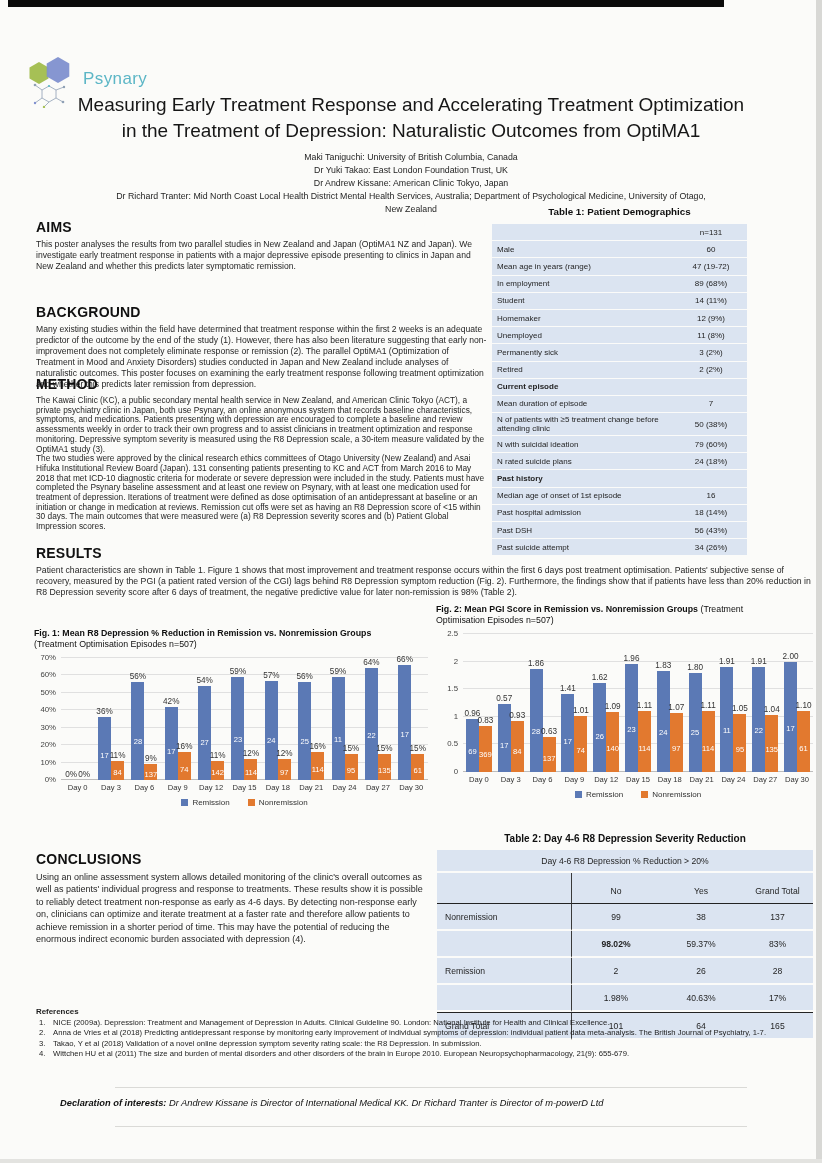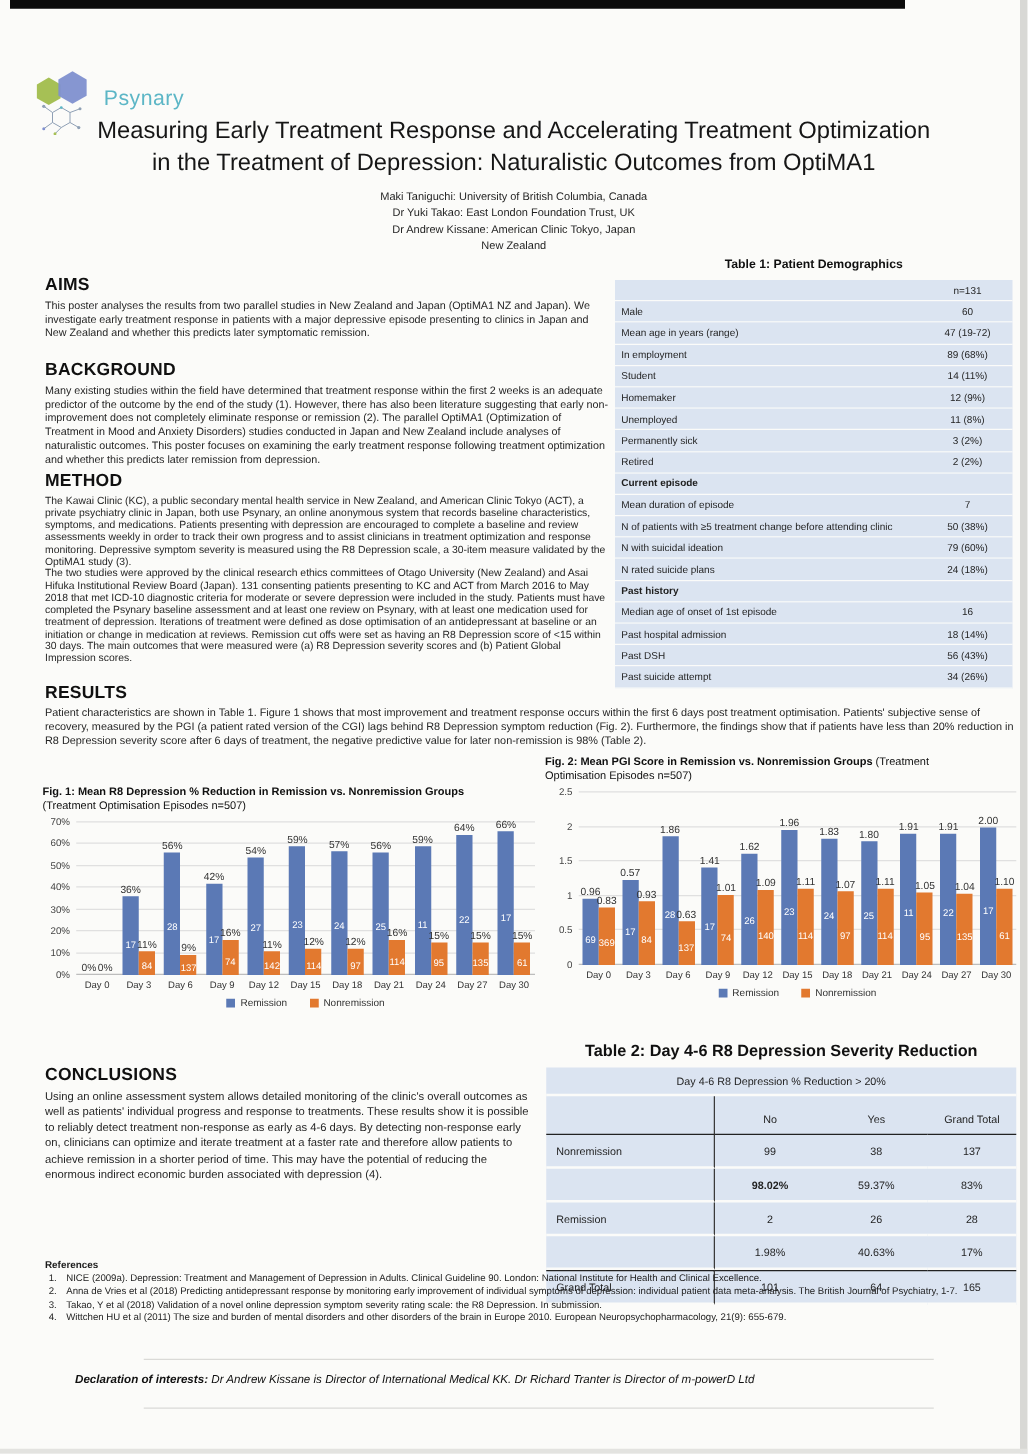--- a/index.html
+++ b/index.html
@@ -10,30 +10,30 @@
 
   .logo{position:absolute;left:26px;top:56px;display:flex;align-items:flex-start;gap:3px;}
   .logo-text{font-size:17px;color:#5cb6c6;margin-top:13px;letter-spacing:.4px;}
 
   .title{position:absolute;left:51px;top:92px;width:720px;text-align:center;font-size:19px;line-height:25.5px;color:#161616;text-wrap:balance;}
   .authors{position:absolute;left:41px;top:151px;width:740px;text-align:center;font-size:8.8px;line-height:13px;color:#1f1f1f;}
 
   .h{font-size:14px;font-weight:bold;letter-spacing:.2px;color:#101010;margin-bottom:4px;}
   .body{font-size:8.6px;line-height:11px;color:#262626;}
   .sec-aims{position:absolute;left:36px;top:219px;width:452px;}
-  .sec-background{position:absolute;left:36px;top:287px;width:452px;}
+  .sec-background{position:absolute;left:36px;top:304px;width:452px;}
   .sec-method{position:absolute;left:36px;top:376px;width:452px;}
   .sec-method .body{font-size:8.3px;line-height:9.7px;}
   .sec-results{position:absolute;left:36px;top:545px;width:776px;}
   .sec-results .body{font-size:8.7px;line-height:11.2px;}
   .sec-conclusions{position:absolute;left:36px;top:851px;width:390px;}
   .sec-conclusions .body{font-size:9px;line-height:12.4px;}
 
   
-  .t1{position:absolute;left:492px;top:206px;width:318px;}
+  .t1{position:absolute;left:492px;top:206px;width:255px;}
   .t1title{font-weight:bold;font-size:9.8px;text-align:center;margin-bottom:7px;color:#101010;}
   .t1row{display:flex;background:#dbe4f1;border-bottom:1.6px solid #fbfbf9;min-height:16.2px;align-items:center;font-size:8px;color:#1f1f1f;}
   .t1label{flex:1;padding:2px 2px 2px 5px;}
   .t1value{width:72px;text-align:center;padding:2px 0;}
   .t1row.section .t1label{font-weight:bold;}
 
   
   .fig1{position:absolute;left:34px;top:628px;width:394px;}
   .fig2{position:absolute;left:436px;top:604px;width:377px;}
   .figtitle{font-size:8.8px;line-height:11px;color:#101010;width:95%;}
@@ -53,21 +53,21 @@
   .toplabel{position:absolute;bottom:100%;margin-bottom:1px;left:50%;transform:translateX(-50%);font-size:8.2px;color:#333;white-space:nowrap;}
   .countlabel{position:absolute;left:50%;transform:translateX(-50%);font-size:7.6px;color:#fff;}
   .xlabels{display:flex;margin-left:27px;}
   .xtick{flex:1;text-align:center;font-size:7.6px;color:#333;padding-top:3px;}
   .legend{display:flex;justify-content:center;gap:18px;margin-top:6px;margin-left:27px;}
   .legitem{display:flex;align-items:center;gap:4px;font-size:8px;color:#333;}
   .legswatch{width:7px;height:7px;display:inline-block;}
 
   
   .t2{position:absolute;left:437px;top:833px;width:376px;}
-  .t2title{font-weight:bold;font-size:13px;text-align:center;margin-bottom:6px;color:#101010;}
+  .t2title{font-weight:bold;font-size:10px;text-align:center;margin-bottom:6px;color:#101010;}
   .t2grid{background:#dbe4f1;display:grid;grid-template-columns:135px 88px 82px 71px;font-size:8.6px;color:#1f1f1f;}
   .t2span{grid-column:1/-1;text-align:center;padding:6px 0 5px;border-bottom:2px solid #fbfbf9;}
   .t2cell{padding:8px 2px 7px;text-align:center;border-bottom:2px solid #fbfbf9;}
   .t2cell.c0{text-align:left;padding-left:8px;border-right:1px solid #3a3a3a;}
   .t2cell.hdr{padding-top:13px;border-bottom:1.5px solid #222;}
   .t2cell.topline{border-top:1.5px solid #222;}
   .t2cell.b{font-weight:bold;}
 
   
   .refs{position:absolute;left:36px;top:1007px;width:780px;color:#1c1c1c;}
@@ -106,20 +106,21 @@
       <circle cx="23" cy="30" r="1.1" fill="#5cb6c6"></circle>
     </svg>
     <span class="logo-text">Psynary</span>
   </div>
 
   <div class="title">Measuring Early Treatment Response and Accelerating Treatment Optimization in the Treatment of Depression: Naturalistic Outcomes from OptiMA1</div>
   <div class="authors">
       <div>Maki Taniguchi: University of British Columbia, Canada</div>
       <div>Dr Yuki Takao: East London Foundation Trust, UK</div>
       <div>Dr Andrew Kissane: American Clinic Tokyo, Japan</div>
+      <div>Dr Richard Tranter: Mid North Coast Local Health District Mental Health Services, Australia; Department of Psychological Medicine, University of Otago,</div>
       <div>New Zealand</div>
     </div>
 
   <div class="sec-aims">
     <div class="h">AIMS</div>
     <div class="body">This poster analyses the results from two parallel studies in New Zealand and Japan (OptiMA1 NZ and Japan). We investigate early treatment response in patients with a major depressive episode presenting to clinics in Japan and New Zealand and whether this predicts later symptomatic remission.</div>
   </div>
 
   <div class="sec-background">
     <div class="h">BACKGROUND</div>

